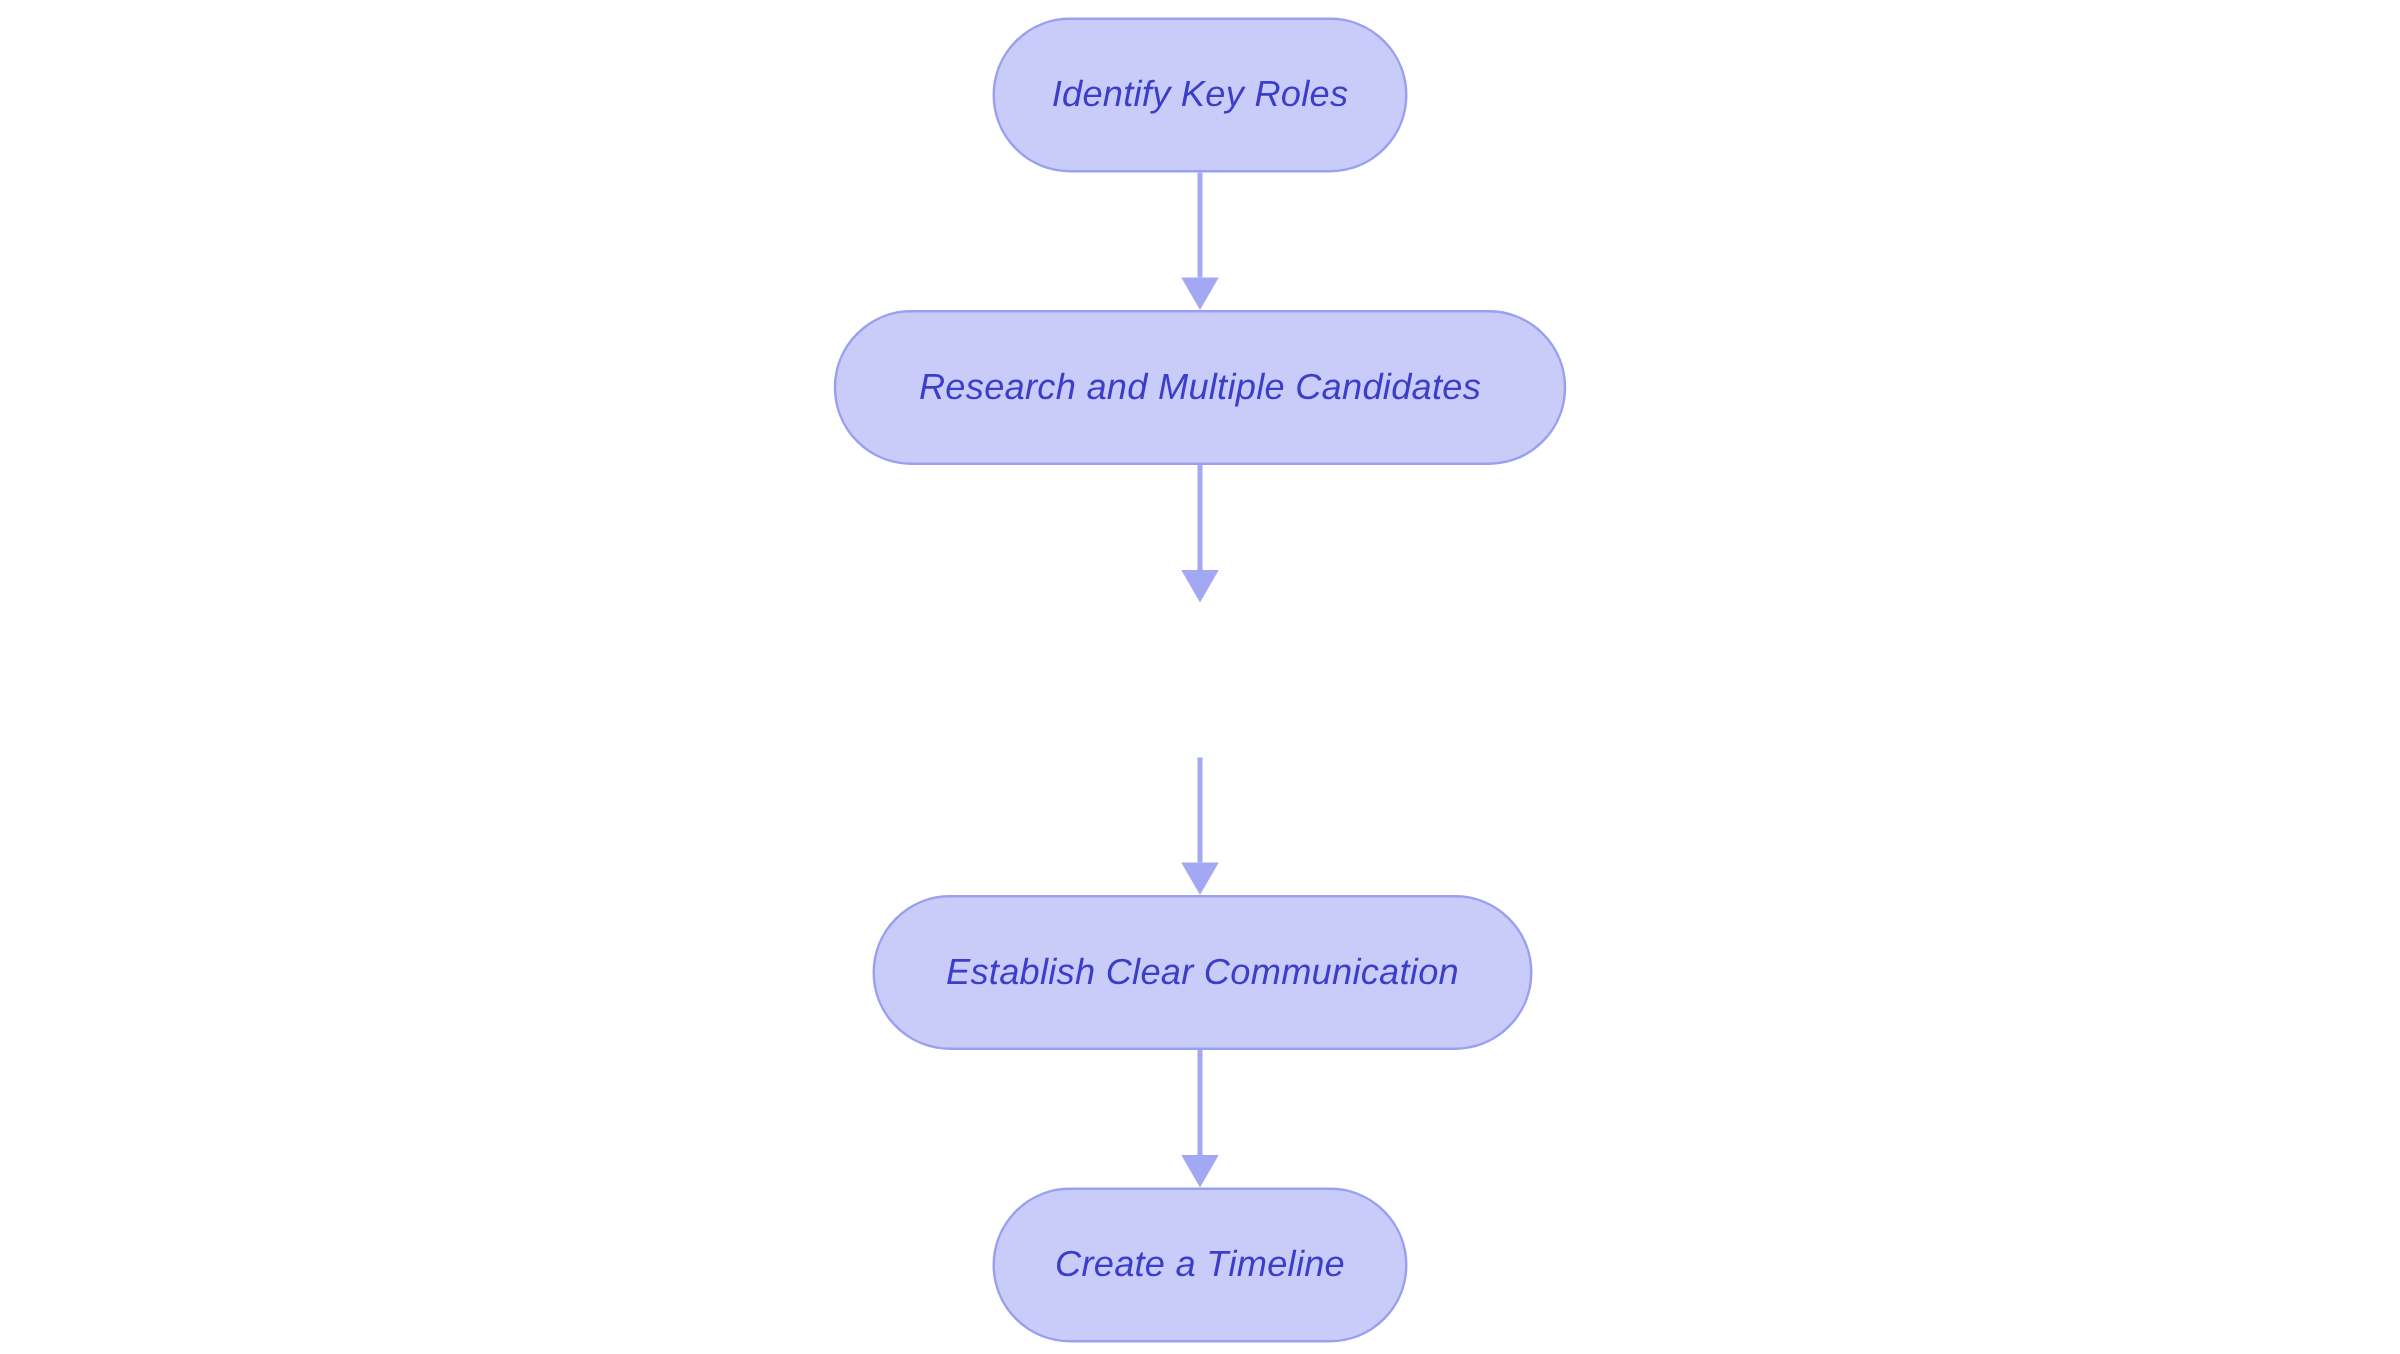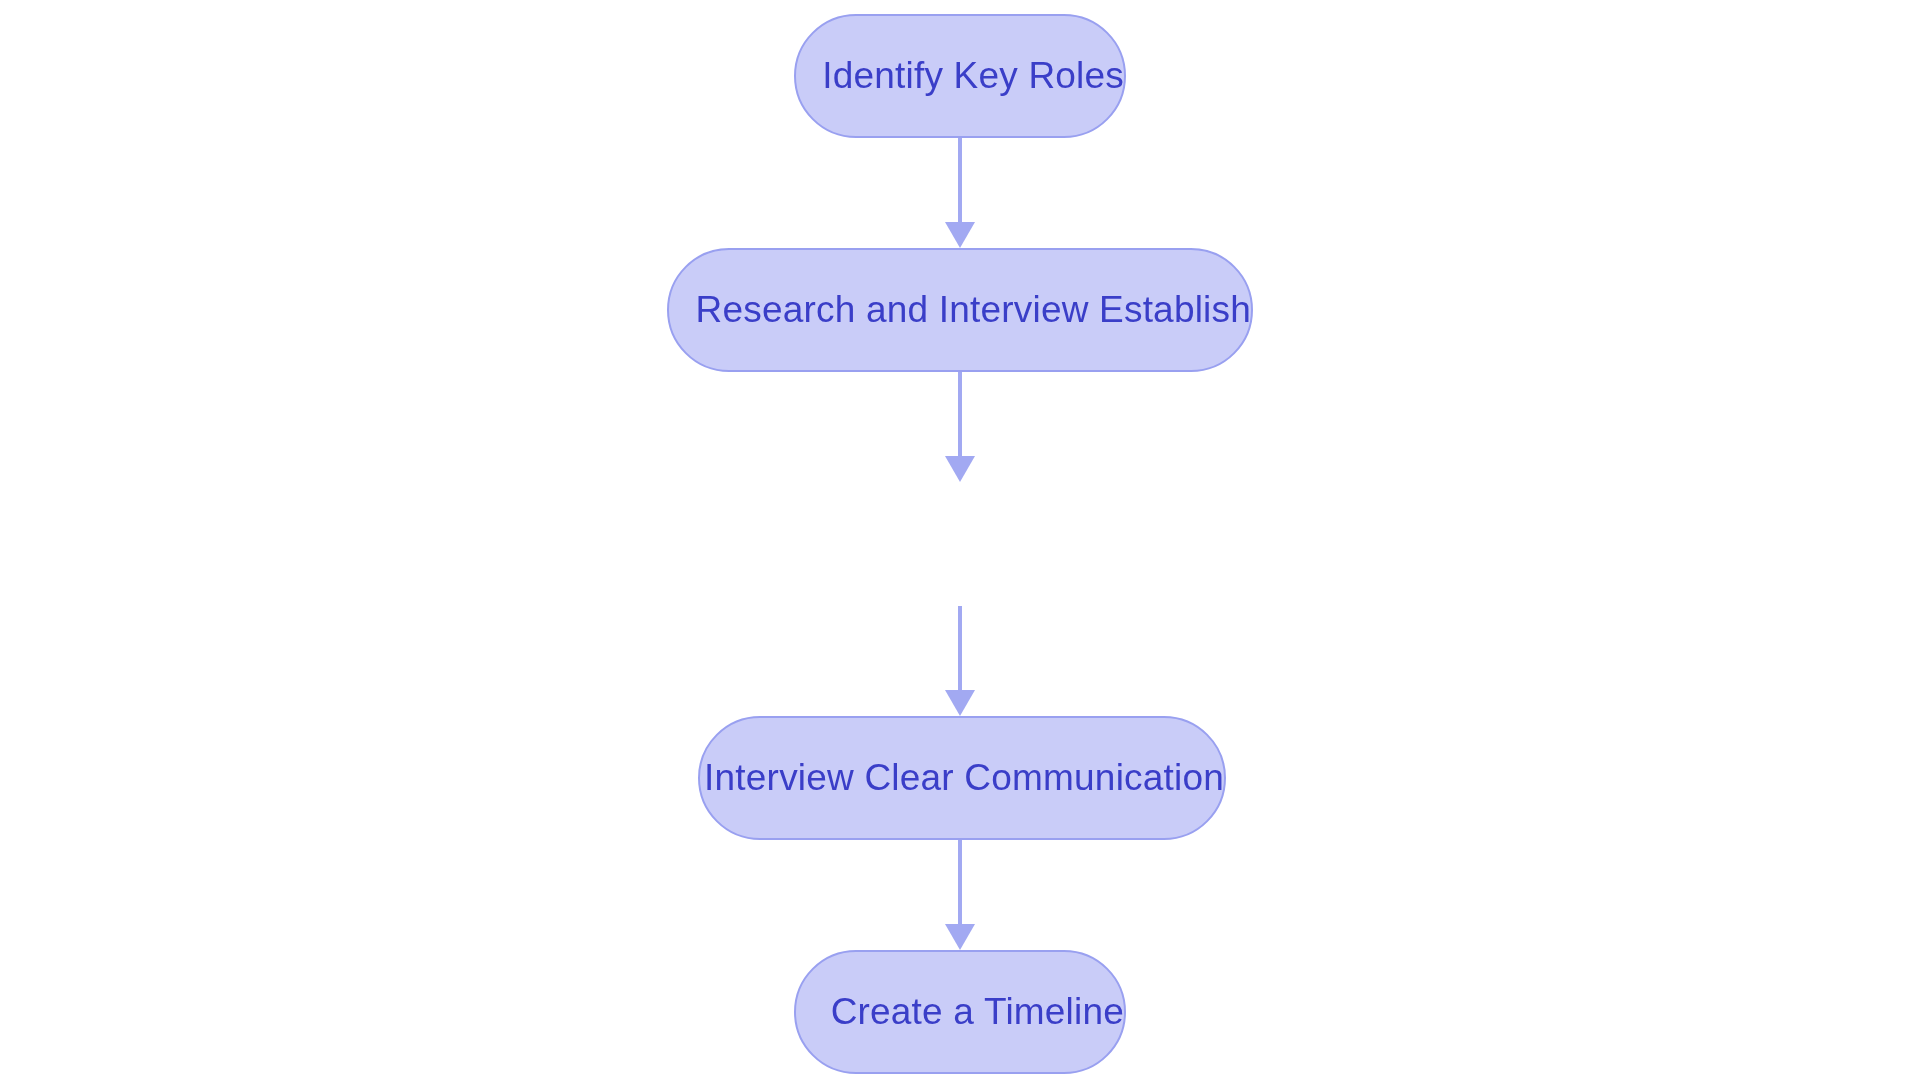--- a/index.html
+++ b/index.html
@@ -24,26 +24,27 @@
     background: var(--bg);
   }
   .flow-node {
     position: absolute;
     height: 124px;
     background: var(--node-fill);
     border: 2px solid var(--node-border);
     border-radius: 62px;
     display: flex;
     align-items: center;
-    justify-content: flex-end;
+    justify-content: center;
     color: var(--node-text);
-    font-size: 37px;
+    font-size: 29px;
     font-weight: 500;
     letter-spacing: 0.2px;
     white-space: nowrap;
+    font-style: italic;
   }
   .node-1 { left: 794px; top: 14px;  width: 332px; }
   .node-2 { left: 667px; top: 248px; width: 586px; }
   .node-3 { left: 775px; top: 482px; width: 370px; }
   .node-4 { left: 698px; top: 716px; width: 528px; }
   .node-5 { left: 794px; top: 950px; width: 332px; }
 
   .flow-arrow {
     position: absolute;
     left: 945px;            
@@ -78,36 +79,36 @@
   <div class="flow-node node-1">
     <span>Identify Key Roles</span>
   </div>
 
   <div class="flow-arrow arrow-1">
     <div class="shaft"></div>
     <div class="head"></div>
   </div>
 
   <div class="flow-node node-2">
-    <span>Research and Interview Establish</span>
+    <span>Research and Multiple Candidates</span>
   </div>
 
   <div class="flow-arrow arrow-2">
     <div class="shaft"></div>
     <div class="head"></div>
   </div>
 
 
   <div class="flow-arrow arrow-3">
     <div class="shaft"></div>
     <div class="head"></div>
   </div>
 
   <div class="flow-node node-4">
-    <span>Interview Clear Communication</span>
+    <span>Establish Clear Communication</span>
   </div>
 
   <div class="flow-arrow arrow-4">
     <div class="shaft"></div>
     <div class="head"></div>
   </div>
 
   <div class="flow-node node-5">
     <span>Create a Timeline</span>
   </div>

